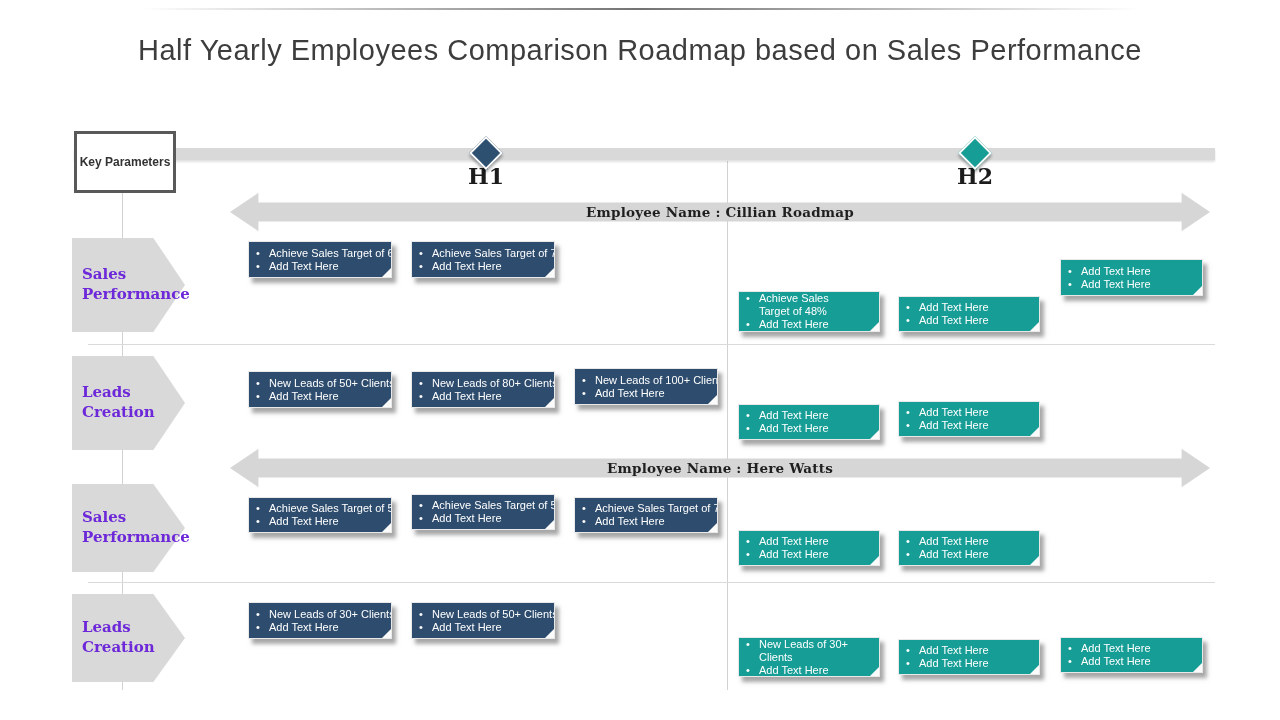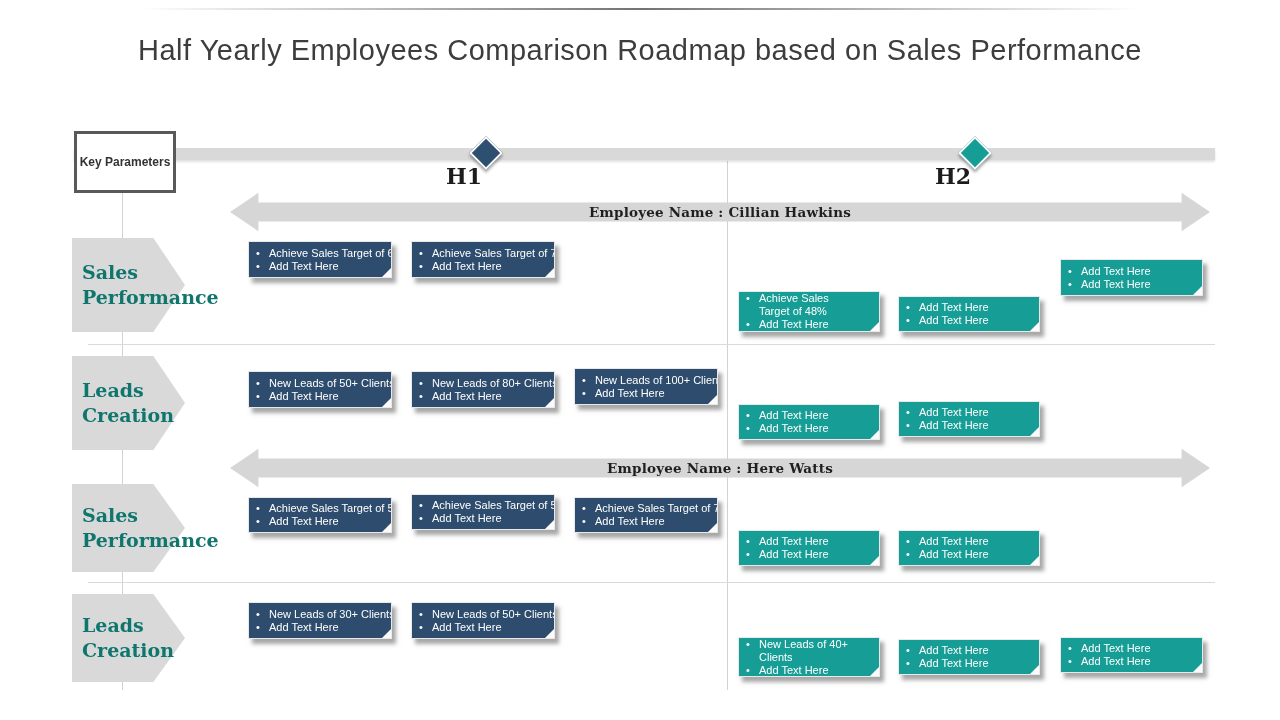--- a/index.html
+++ b/index.html
@@ -22,34 +22,34 @@
   
   .tl-bar{position:absolute;left:74px;top:148px;width:1141px;height:12px;background:#d9d9d9;
     box-shadow:0 2px 2px rgba(0,0,0,.12);}
   .key-box{position:absolute;left:74px;top:131px;width:96px;height:56px;background:#ffffff;
     border:3px solid #595959;display:flex;align-items:center;justify-content:center;text-align:center;
     font-size:12px;font-weight:bold;color:#333333;line-height:1.25;z-index:5;}
   .diamond{position:absolute;width:20px;height:20px;border:2px solid #fafafa;transform:rotate(45deg);
     box-shadow:2px 2px 3px rgba(0,0,0,.35);z-index:4;}
   .diamond.navy{background:#2d5071;}
   .diamond.teal{background:#169d96;}
-  .period{position:absolute;width:80px;text-align:left;font-family:"DejaVu Serif",serif;
+  .period{position:absolute;width:80px;text-align:center;font-family:"DejaVu Serif",serif;
     font-weight:600;font-size:22px;color:#1c1c1c;}
 
   
   .banner{position:absolute;left:230px;width:980px;height:40px;background:#d6d6d6;
     clip-path:polygon(0% 50%, 2.9% 2%, 2.9% 26%, 97.1% 26%, 97.1% 2%, 100% 50%, 97.1% 98%, 97.1% 74%, 2.9% 74%, 2.9% 98%);
     display:flex;align-items:center;justify-content:center;
     font-family:"DejaVu Serif",serif;font-weight:bold;font-size:13.5px;color:#1f1f1f;letter-spacing:.2px;}
 
   
   .chev{position:absolute;left:72px;width:113px;background:#d9d9d9;
     clip-path:polygon(0 0, 72% 0, 100% 50%, 72% 100%, 0 100%);}
   .chev-label{position:absolute;left:82px;width:110px;display:flex;flex-direction:column;justify-content:center;
-    font-family:"DejaVu Serif",serif;font-weight:bold;font-size:19px;line-height:1.32;color:#0f766e;z-index:3;}
+    font-family:"DejaVu Serif",serif;font-weight:bold;font-size:15px;line-height:1.32;color:#6d28d9;z-index:3;}
 
   
   .note{position:absolute;display:flex;flex-direction:column;justify-content:center;
     padding:3px 5px 3px 5px;color:#ffffff;border:1px solid #e9e9e9;
     box-shadow:4px 5px 4px rgba(95,95,95,.55);box-sizing:border-box;z-index:6;}
   .note.blue{background:#2e4d6e;overflow:hidden;}
   .note.teal{background:#169d96;}
   .note::after{content:"";position:absolute;right:0;bottom:0;width:0;height:0;
     border-style:solid;border-width:0 0 9px 9px;border-color:transparent transparent #fbfbfb transparent;}
   .line{display:flex;font-size:11px;line-height:13px;}
@@ -73,21 +73,21 @@
   <div class="hline" style="left:88px;top:582px;width:1127px;"></div>
 
   <div class="tl-bar"></div>
   <div class="key-box">Key Parameters</div>
   <div class="diamond navy" style="left:474px;top:141px;"></div>
   <div class="diamond teal" style="left:963px;top:141px;"></div>
   <div class="period" style="left:446px;top:163px;">H1</div>
   <div class="period" style="left:935px;top:163px;">H2</div>
 
   <div class="banner" style="top:192px;">
-    <span>Employee Name : Cillian Hawkins</span>
+    <span>Employee Name : Cillian Roadmap</span>
   </div>
   <div class="banner" style="top:448px;">
     <span>Employee Name : Here Watts</span>
   </div>
 
   <div class="chev" style="top:238px;height:94px;"></div>
   <div class="chev-label" style="top:238px;height:94px;">Sales Performance</div>
 
   <div class="chev" style="top:356px;height:94px;"></div>
   <div class="chev-label" style="top:356px;height:94px;">Leads Creation</div>
@@ -272,21 +272,21 @@
       </div>
     <div class="line">
         <span class="b">•</span>
         <span class="t">Add Text Here</span>
       </div>
   </div>
 
   <div class="note teal" style="left:738px;top:637px;width:142px;height:40px;">
     <div class="line">
         <span class="b">•</span>
-        <span class="t">New Leads of 40+
+        <span class="t">New Leads of 30+
 Clients</span>
       </div>
     <div class="line">
         <span class="b">•</span>
         <span class="t">Add Text Here</span>
       </div>
   </div>
   <div class="note teal" style="left:898px;top:639px;width:142px;height:36px;">
     <div class="line">
         <span class="b">•</span>

